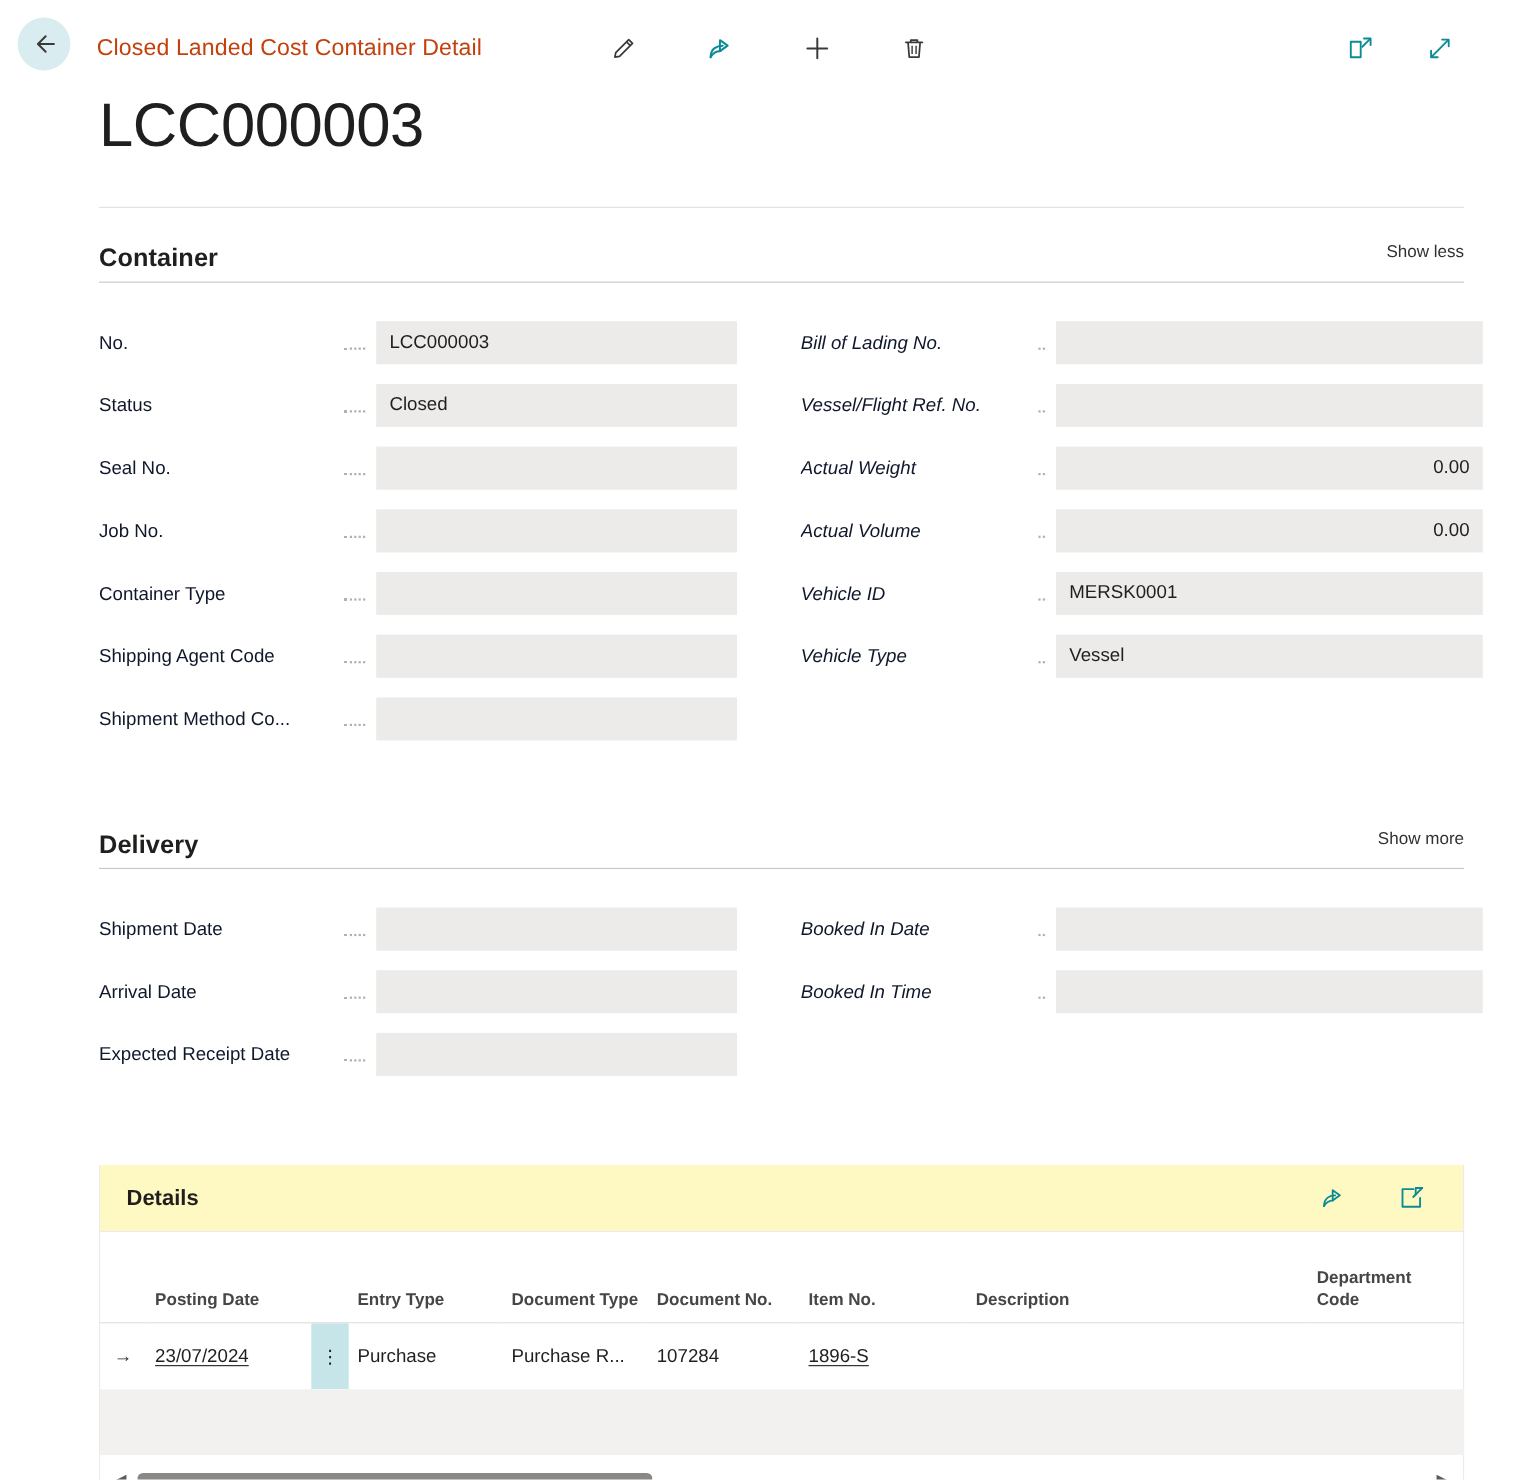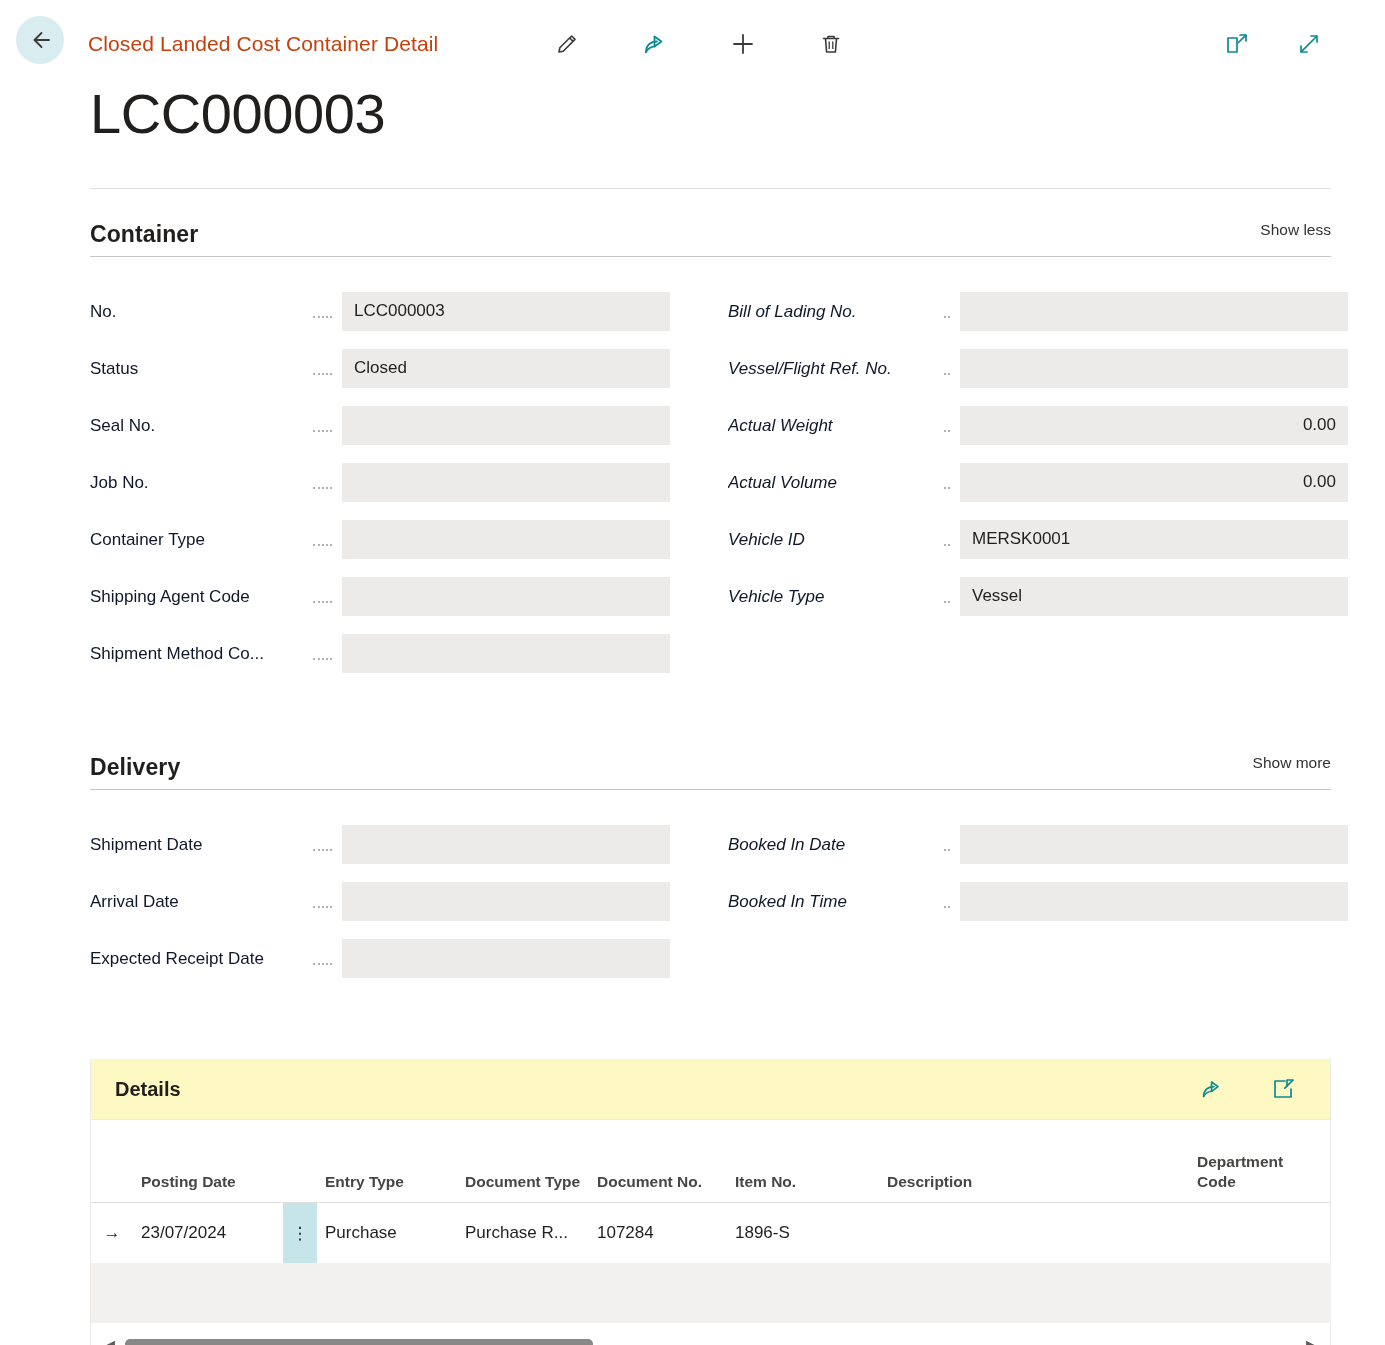--- a/index.html
+++ b/index.html
@@ -210,20 +210,21 @@
     white-space: nowrap;
     overflow: hidden;
     text-overflow: ellipsis;
   }
   .row-arrow {
     width: 42px;
     text-align: center;
     color: #3b3a39;
   }
   .cell-link {
+    text-decoration: underline;
     text-underline-offset: 3px;
   }
   .dots-cell {
     width: 34px;
     background: #c5e5e9;
     text-align: center;
     color: #3b3a39;
     font-size: 17px;
     cursor: pointer;
   }

